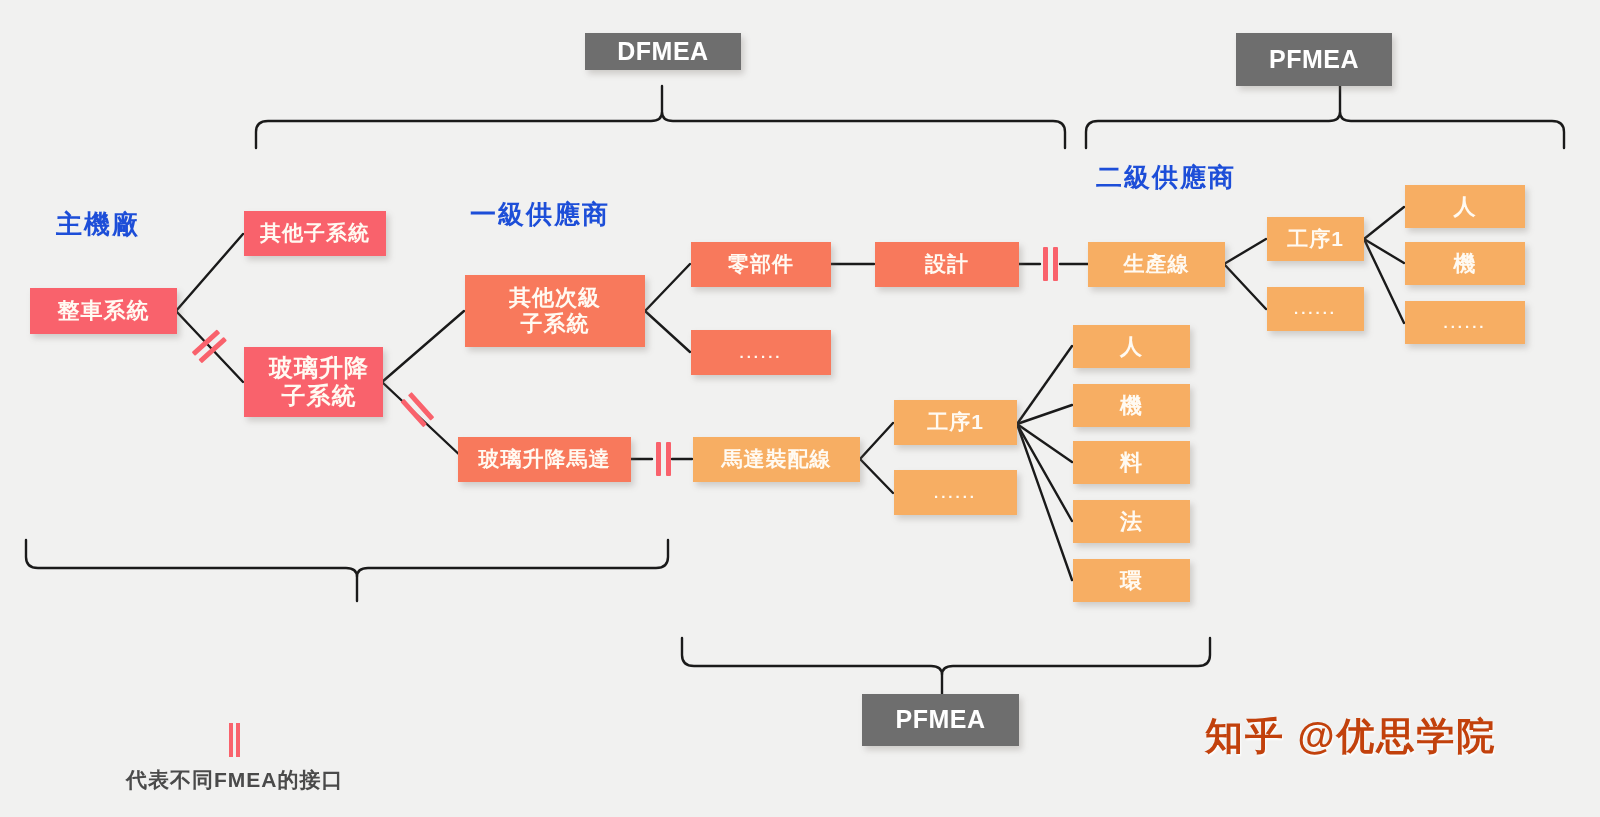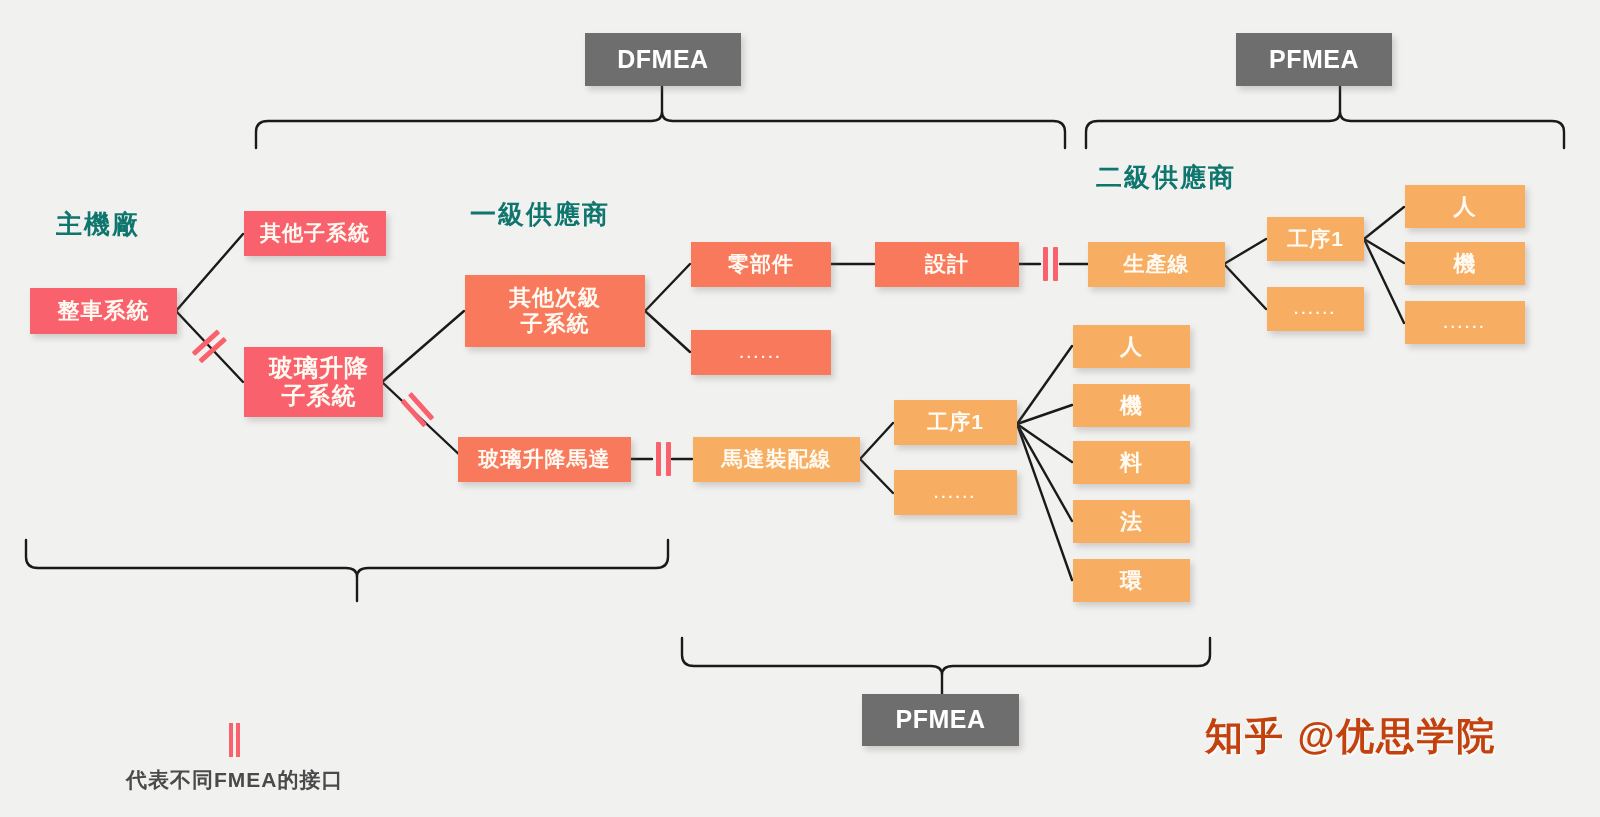--- a/index.html
+++ b/index.html
@@ -33,21 +33,21 @@
   }
   .red    { background: #f9626c; }
   .salmon { background: #f8795c; }
   .orange { background: #f7ae63; }
   .gray   { background: #6e6e6e; color: #ffffff; font-weight: 700; letter-spacing: .5px; }
 
   .dots { font-size: 15px; letter-spacing: 3px; font-weight: 700; }
 
   .grouplabel {
     position: absolute;
-    color: #0f766e;
+    color: #1d4ed8;
     font-weight: 700;
     font-size: 26px;
     letter-spacing: 2px;
     white-space: nowrap;
   }
 
   .ifmark {
     position: absolute;
     width: 26px; height: 34px;
     pointer-events: none;
@@ -141,21 +141,21 @@
       <path d="M26 540 L26 557 Q26 568 38 568 L346 568 Q357 568 357 577 Q357 568 368 568 L656 568 Q668 568 668 557 L668 540"></path>
       <path d="M357 577 L357 601"></path>
     </g>
 
     <g stroke="#1a1a1a" stroke-width="2.4" fill="none" stroke-linecap="round">
       <path d="M682 638 L682 655 Q682 666 694 666 L931 666 Q942 666 942 675 Q942 666 953 666 L1198 666 Q1210 666 1210 655 L1210 638"></path>
       <path d="M942 675 L942 696"></path>
     </g>
   </svg>
 
-  <div class="node gray" style="left:585px; top:33px; width:156px; height:53px; font-size:25px;">DFMEA</div>
+  <div class="node gray" style="left:585px; top:33px; width:156px; height:37px; font-size:25px;">DFMEA</div>
 
   <div class="node gray" style="left:1236px; top:33px; width:156px; height:53px; font-size:25px;">PFMEA</div>
 
 
   <div class="node gray" style="left:862px; top:694px; width:157px; height:52px; font-size:25px;">PFMEA</div>
 
   <div class="grouplabel" style="left:56px; top:207px;">主機廠</div>
   <div class="grouplabel" style="left:470px; top:197px;">一級供應商</div>
   <div class="grouplabel" style="left:1096px; top:160px;">二級供應商</div>
 

